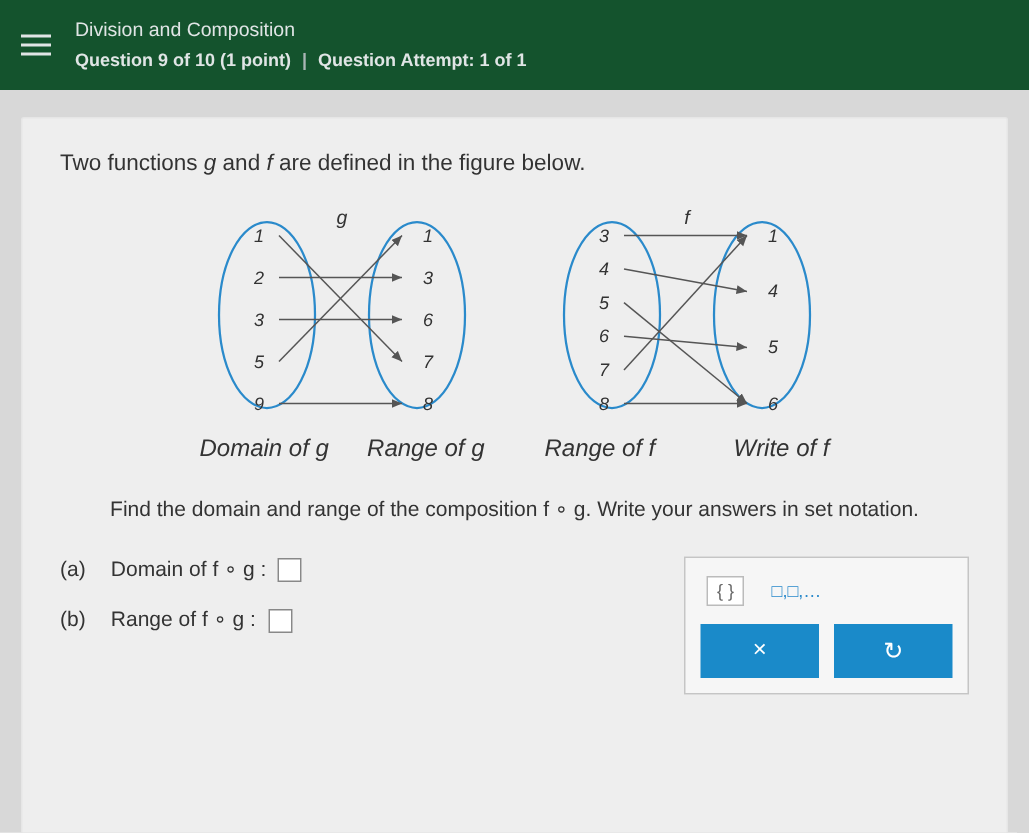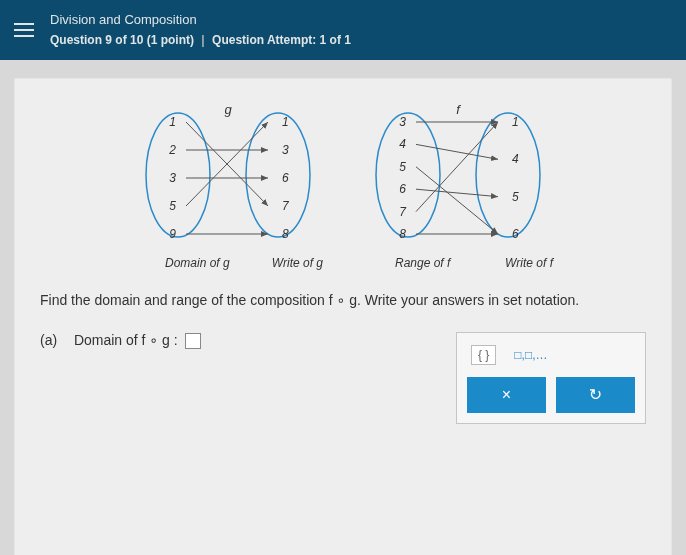--- a/index.html
+++ b/index.html
@@ -4,21 +4,21 @@
 <style>
 * { box-sizing: border-box; margin: 0; padding: 0; }
 body {
   font-family: Arial, sans-serif;
   background: #d8d8d8;
   width: 686px;
   height: 555px;
   overflow: hidden;
 }
 .header {
-  background: #0c4a6e;
+  background: #14532d;
   color: #e0e5e5;
   padding: 10px 14px;
   display: flex;
   align-items: center;
   gap: 16px;
 }
 .menu-icon {
   display: flex;
   flex-direction: column;
   gap: 4px;
@@ -45,23 +45,23 @@
 }
 .intro { font-size: 15px; margin-bottom: 18px; }
 .intro .italic { font-style: italic; }
 .diagrams {
   display: flex;
   gap: 40px;
   justify-content: center;
   margin-bottom: 22px;
 }
 .diagram { text-align: center; }
-.captions { display: flex; justify-content: space-between; margin-top: 6px; font-size: 12px; font-style: italic; margin-left: 32px; }
+.captions { display: flex; justify-content: space-between; margin-top: 6px; font-size: 16px; font-style: italic; }
 .captions span { white-space: nowrap; }
-.prompt { font-size: 14px; margin-bottom: 20px; }
+.prompt { font-size: 14px; margin-bottom: 20px; text-align: center; }
 .qa-row {
   display: flex;
   align-items: flex-start;
   gap: 40px;
   margin-top: 24px;
 }
 .qa-left { flex: 1; font-size: 14px; }
 .qa-item { margin-bottom: 16px; }
 .qa-label { display: inline-block; width: 30px; }
 .answer-box {
@@ -127,20 +127,23 @@
     <div class="header-sub">
       <span>Question 9 of 10 (1 point)</span>
       <span class="divider-bar">|</span>
       <span>Question Attempt: 1 of 1</span>
     </div>
   </div>
 </div>
 
 <div class="content">
 
+  <p class="intro">
+    <span>Two functions </span><span class="italic">g</span><span> and </span><span class="italic">f</span><span> are defined in the figure below.</span>
+  </p>
 
   <div class="diagrams">
     <div class="diagram">
       <svg id="svg-g" width="190" height="150">
           <defs>
             <marker id="svg-g-ah" markerWidth="8" markerHeight="8" refX="7" refY="3" orient="auto">
               <path d="M0,0 L7,3 L0,6 Z" fill="#555"></path>
             </marker>
           </defs>
           <ellipse cx="45" cy="75" rx="32" ry="62" fill="none" stroke="#2a8acb" stroke-width="1.5"></ellipse>
@@ -157,21 +160,21 @@
           <text x="43" y="110" text-anchor="end" font-size="12" font-style="italic" fill="#333">5</text>
           <text x="43" y="138" text-anchor="end" font-size="12" font-style="italic" fill="#333">9</text>
           <text x="149" y="26" text-anchor="start" font-size="12" font-style="italic" fill="#333">1</text>
           <text x="149" y="54" text-anchor="start" font-size="12" font-style="italic" fill="#333">3</text>
           <text x="149" y="82" text-anchor="start" font-size="12" font-style="italic" fill="#333">6</text>
           <text x="149" y="110" text-anchor="start" font-size="12" font-style="italic" fill="#333">7</text>
           <text x="149" y="138" text-anchor="start" font-size="12" font-style="italic" fill="#333">8</text>
         </svg>
       <div class="captions">
         <span>Domain of g</span>
-        <span>Write of g</span>
+        <span>Range of g</span>
       </div>
     </div>
     <div class="diagram">
       <svg id="svg-f" width="190" height="150">
           <defs>
             <marker id="svg-f-ah" markerWidth="8" markerHeight="8" refX="7" refY="3" orient="auto">
               <path d="M0,0 L7,3 L0,6 Z" fill="#555"></path>
             </marker>
           </defs>
           <ellipse cx="45" cy="75" rx="32" ry="62" fill="none" stroke="#2a8acb" stroke-width="1.5"></ellipse>
@@ -203,20 +206,25 @@
 
   <p class="prompt">Find the domain and range of the composition f ∘ g. Write your answers in set notation.</p>
 
   <div class="qa-row">
     <div class="qa-left">
       <div class="qa-item">
         <span class="qa-label">(a)</span>
         <span>Domain of f ∘ g :</span>
         <span class="answer-box"></span>
       </div>
+      <div class="qa-item">
+        <span class="qa-label">(b)</span>
+        <span>Range of f ∘ g :</span>
+        <span class="answer-box"></span>
+      </div>
     </div>
 
     <div class="tool-panel">
       <div class="tool-top">
         <span class="setbraces">{ }</span>
         <span class="commasep">□,□,…</span>
       </div>
       <div class="tool-buttons">
         <button class="tool-btn">×</button>
         <button class="tool-btn">↻</button>

